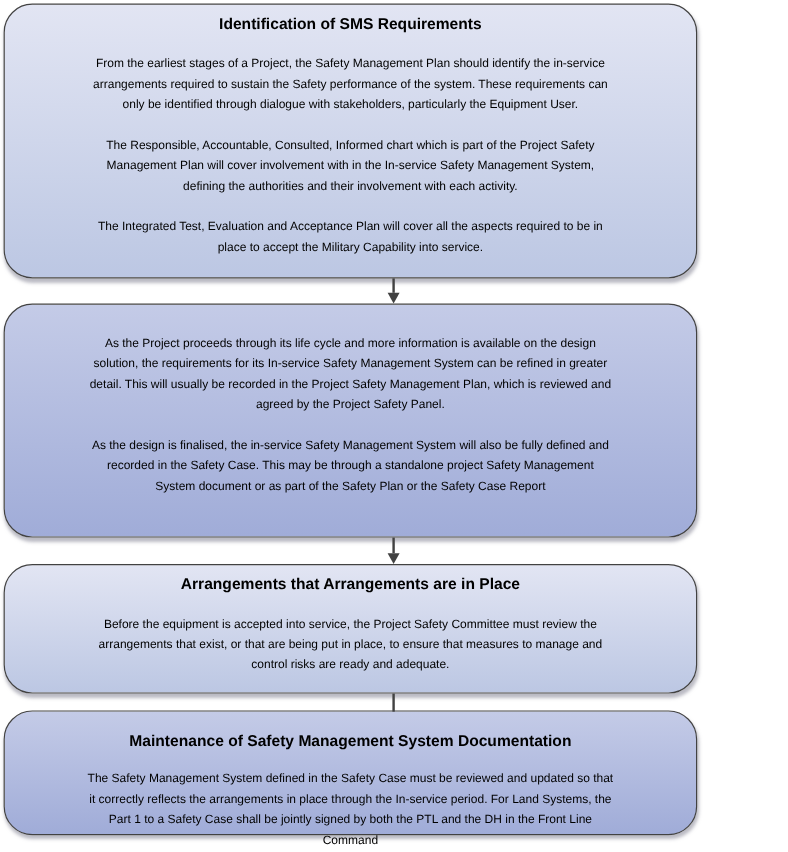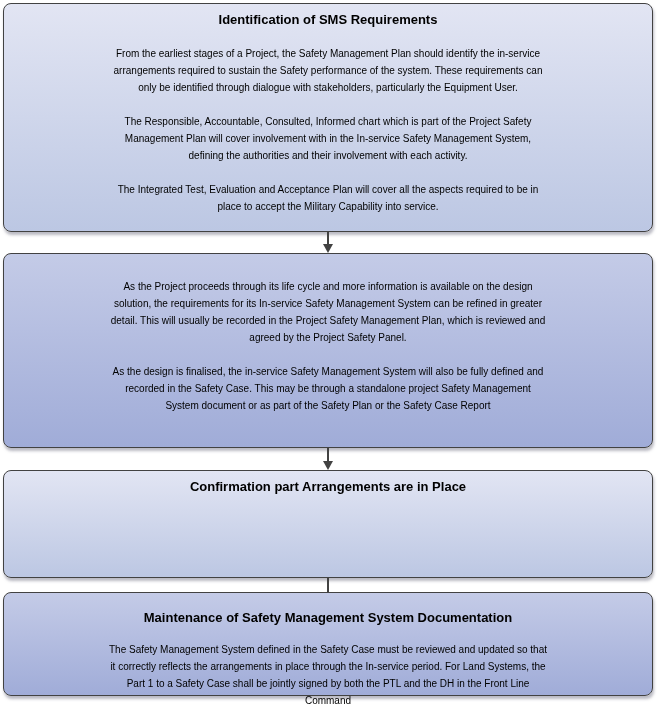--- a/index.html
+++ b/index.html
@@ -12,24 +12,24 @@
   .canvas {
     position: relative;
     width: 657px;
     height: 710px;
     background: #ffffff;
     overflow: hidden;
   }
   .box {
     position: absolute;
     left: 3px;
-    width: 650px;
+    width: 578px;
     box-sizing: border-box;
     border: 1.6px solid #424242;
-    border-radius: 8px;
+    border-radius: 24px;
     text-align: center;
     padding: 7px 15px;
     box-shadow: 1px 3px 3px rgba(130,130,145,0.55);
   }
   .box.light {
     background: linear-gradient(to bottom, #e2e5f3 0%, #bcc7e3 100%);
   }
   .box.dark {
     background: linear-gradient(to bottom, #c4cbe7 0%, #a0acd8 100%);
   }
@@ -109,21 +109,24 @@
 recorded in the Safety Case. This may be through a standalone project Safety Management
 System document or as part of the Safety Plan or the Safety Case Report</div>
   </div>
 
   <div class="arrow a2">
     <div class="arrow-line"></div>
     <div class="arrow-head"></div>
   </div>
 
   <div class="box light b3">
-    <div class="box-title">Confirmation part Arrangements are in Place</div>
+    <div class="box-title">Arrangements that Arrangements are in Place</div>
+    <div class="box-body">Before the equipment is accepted into service, the Project Safety Committee must review the
+arrangements that exist, or that are being put in place, to ensure that measures to manage and
+control risks are ready and adequate.</div>
   </div>
 
   <div class="arrow a3">
     <div class="arrow-line"></div>
     <div class="arrow-head"></div>
   </div>
 
   <div class="box dark b4">
     <div class="box-title">Maintenance of Safety Management System Documentation</div>
     <div class="box-body">The Safety Management System defined in the Safety Case must be reviewed and updated so that

